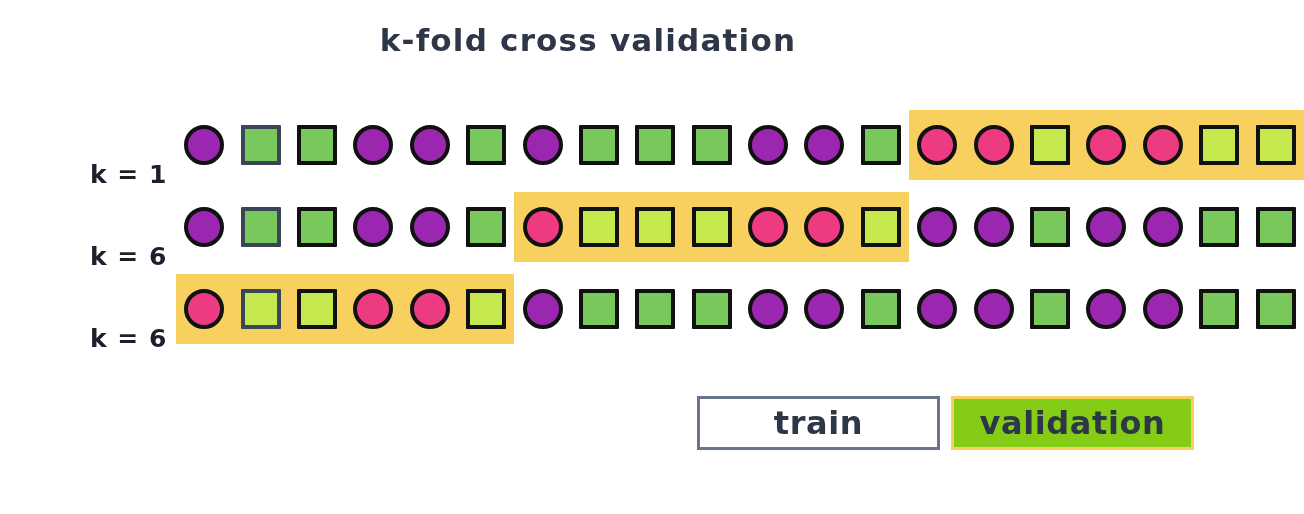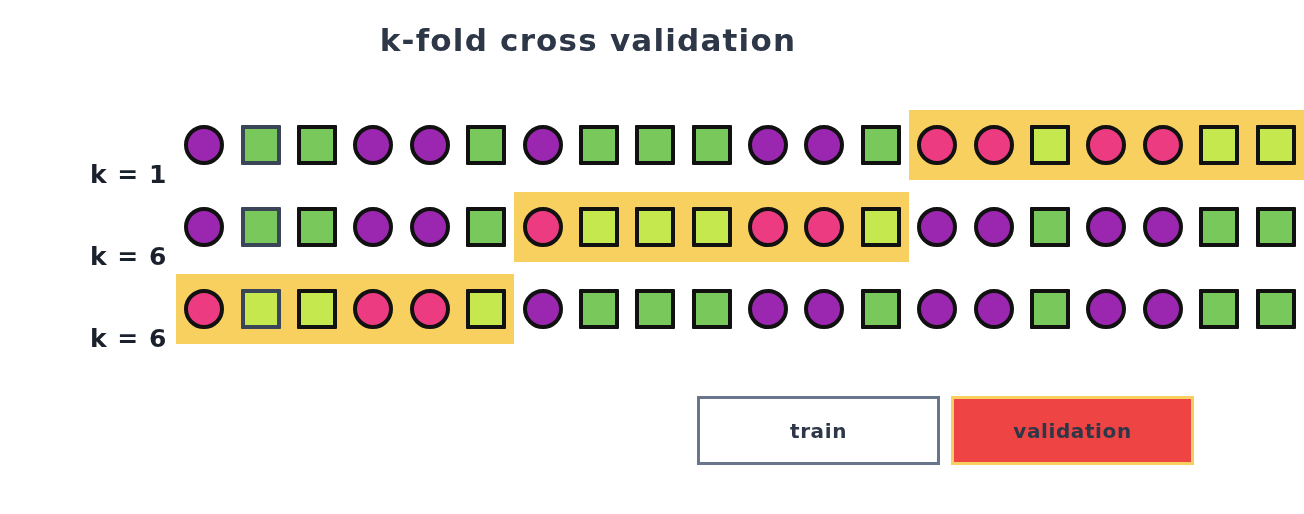--- a/index.html
+++ b/index.html
@@ -111,38 +111,38 @@
   
   .legend {
     position: absolute;
     left: 697px;
     top: 396px;
     display: flex;
     align-items: stretch;
   }
   .legend-box {
     width: 243px;
-    height: 69px;
+    height: 54px;
     display: flex;
     align-items: center;
     justify-content: center;
     box-sizing: border-box;
     font-family: "DejaVu Sans", sans-serif;
-    font-size: 20px;
+    font-size: 32px;
     font-weight: 600;
     letter-spacing: 0.6px;
     color: #2D3748;
     white-space: nowrap;
   }
   .legend-train {
     background: #ffffff;
     border: 3px solid #69758A;
   }
   .legend-val {
-    background: #ef4444;
+    background: #84cc16;
     border: 3px solid #F8D060;
     margin-left: 11px;
   }
 </style>
 </head>
 <body>
 
 <div id="diagram">
 
   <div class="title">k-fold cross validation</div>

